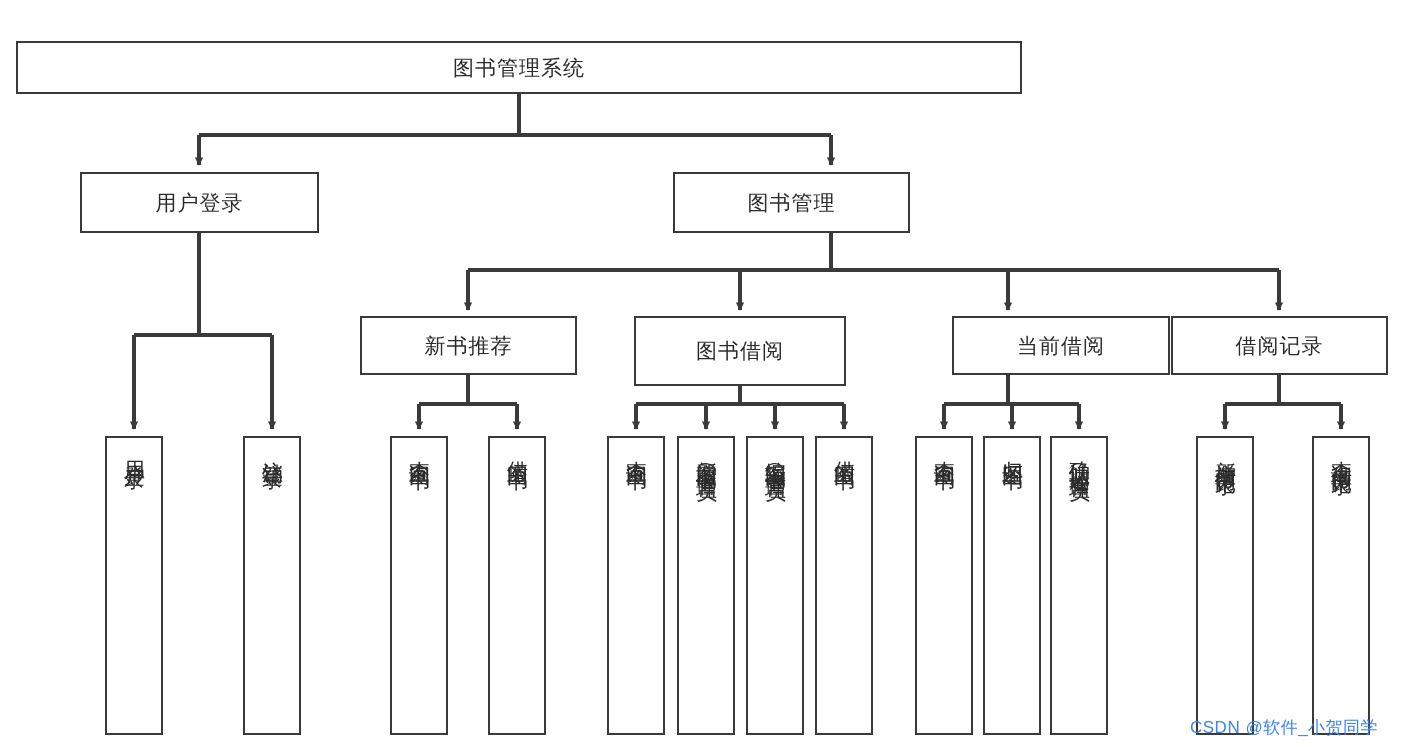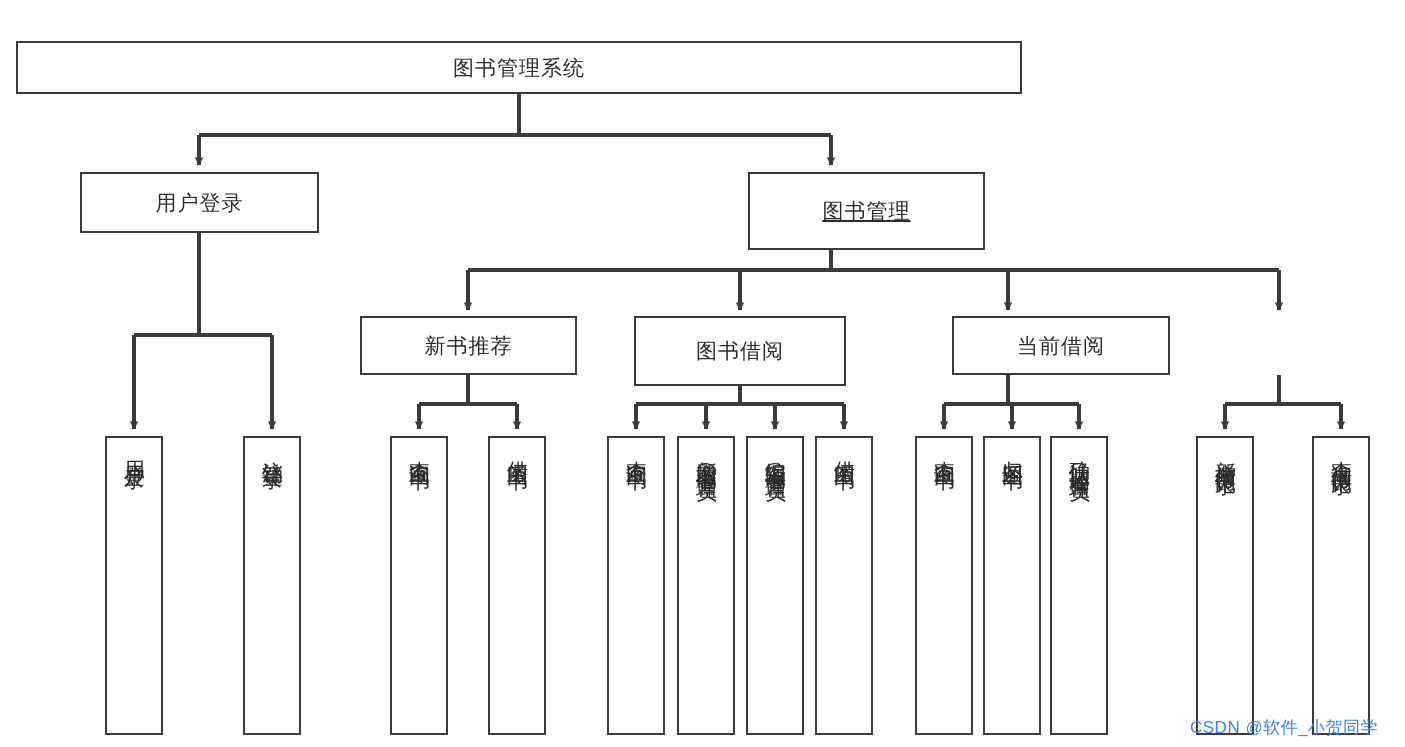--- a/index.html
+++ b/index.html
@@ -132,33 +132,36 @@
     </g>
   </svg>
 
   <div class="node root horiz" style="left:16px; top:12px; width:1006px; height:53px;margin-top:29px;">
     <span class="node-label">图书管理系统</span>
   </div>
 
   <div class="node horiz" style="left:80px; top:172px; width:239px; height:61px;">
     <span class="node-label">用户登录</span>
   </div>
-  <div class="node horiz" style="left:748px; top:172px; width:237px; height:78px;text-decoration:underline;">
+  <div class="node horiz" style="left:673px; top:172px; width:237px; height:61px;">
     <span class="node-label">图书管理</span>
   </div>
 
   <div class="node horiz" style="left:360px; top:316px; width:217px; height:59px;">
     <span class="node-label">新书推荐</span>
   </div>
   <div class="node horiz" style="left:634px; top:316px; width:212px; height:70px;">
     <span class="node-label">图书借阅</span>
   </div>
   <div class="node horiz" style="left:952px; top:316px; width:218px; height:59px;">
     <span class="node-label">当前借阅</span>
   </div>
+  <div class="node horiz" style="left:1171px; top:316px; width:217px; height:59px;">
+    <span class="node-label">借阅记录</span>
+  </div>
 
   <div class="node leaf" style="left:105px; top:436px; width:58px; height:299px;">
     <span class="node-label">用户登录</span>
   </div>
   <div class="node leaf" style="left:243px; top:436px; width:58px; height:299px;">
     <span class="node-label">注销登录</span>
   </div>
 
   <div class="node leaf" style="left:390px; top:436px; width:58px; height:299px;">
     <span class="node-label">查询图书</span>

